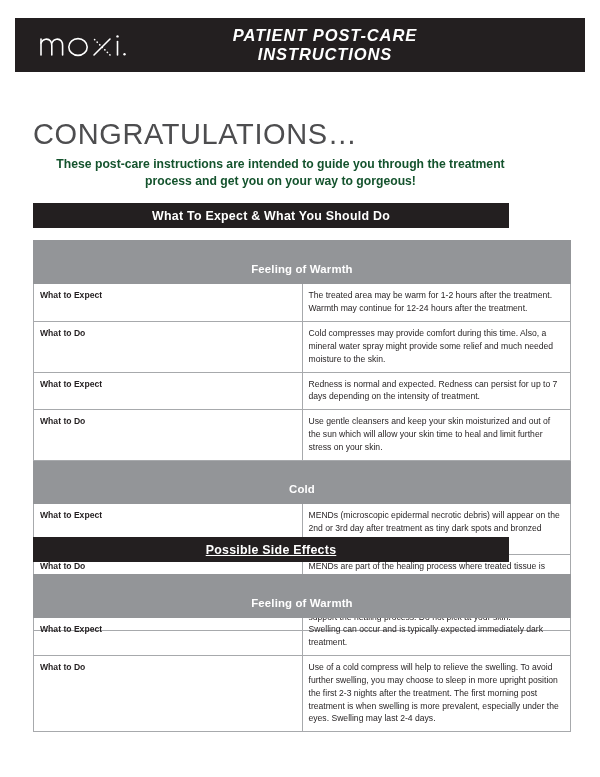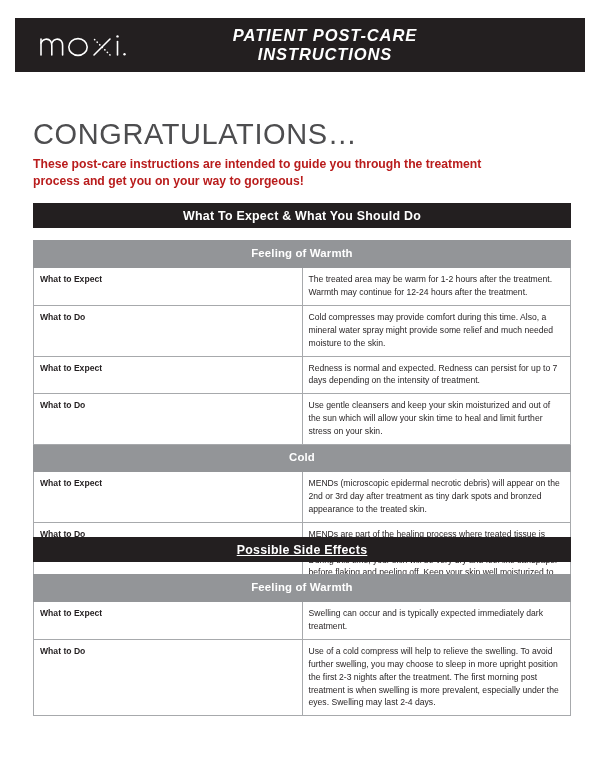--- a/index.html
+++ b/index.html
@@ -62,29 +62,30 @@
     color: #4d4d4f;
     font-family: "Liberation Sans", sans-serif;
     line-height: 1.05;
     white-space: nowrap;
   }
   .congrats-sub {
     margin-top: 7px;
     font-size: 12.2px;
     font-weight: bold;
     line-height: 1.38;
-    color: #b91c1c;
+    color: #14532d;
     max-width: 495px;
+    text-align: center;
   }
 
   
   .section-bar {
     position: absolute;
     left: 33px;
-    width: 538px;
+    width: 476px;
     height: 25px;
     background: #231f20;
     color: #ffffff;
     font-size: 12.4px;
     font-weight: bold;
     display: flex;
     align-items: center;
     justify-content: center;
     letter-spacing: 0.25px;
   }
@@ -114,21 +115,21 @@
     width: 128px;
     font-weight: bold;
     font-size: 8.6px;
   }
   .care-table tr.group-head td {
     background: #939598;
     color: #ffffff;
     text-align: center;
     font-size: 11.4px;
     font-weight: bold;
-    padding: 4px 0 5px 0;
+    padding: 20px 0 5px 0;
     border-color: #939598;
     letter-spacing: 0.15px;
   }
 </style>
 </head>
 <body>
 
 <div class="page-header">
   <div class="logo-wrap">
     <svg class="logo-svg" width="112" height="40" viewBox="0 0 112 40">

